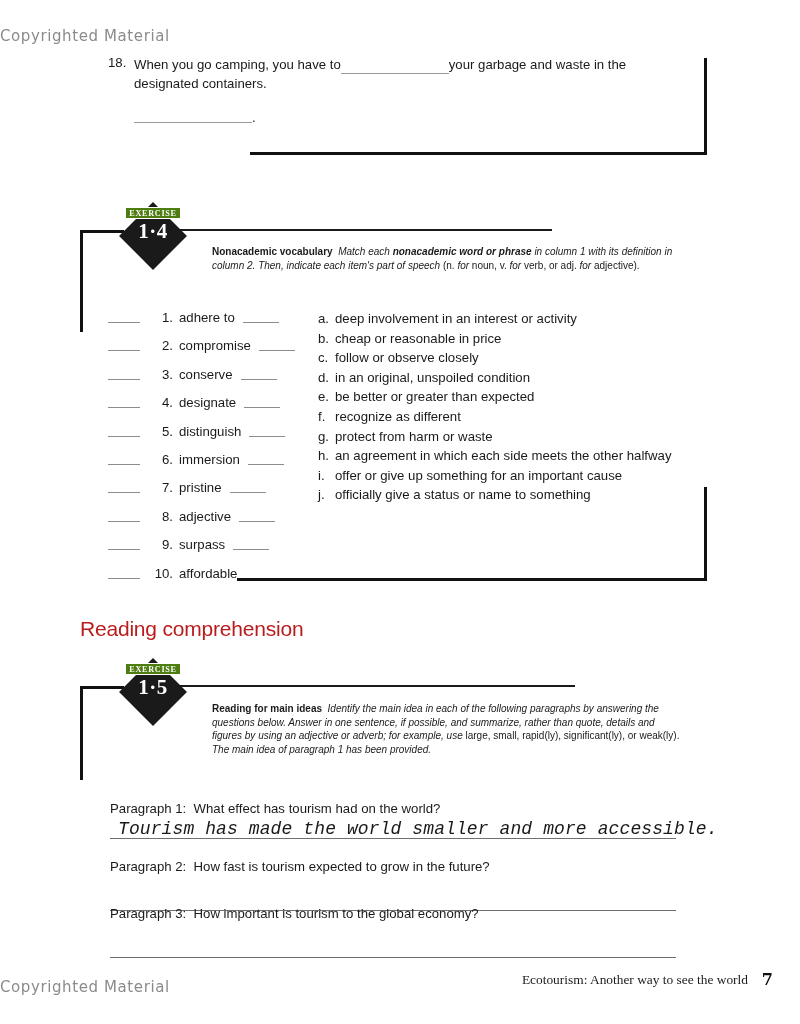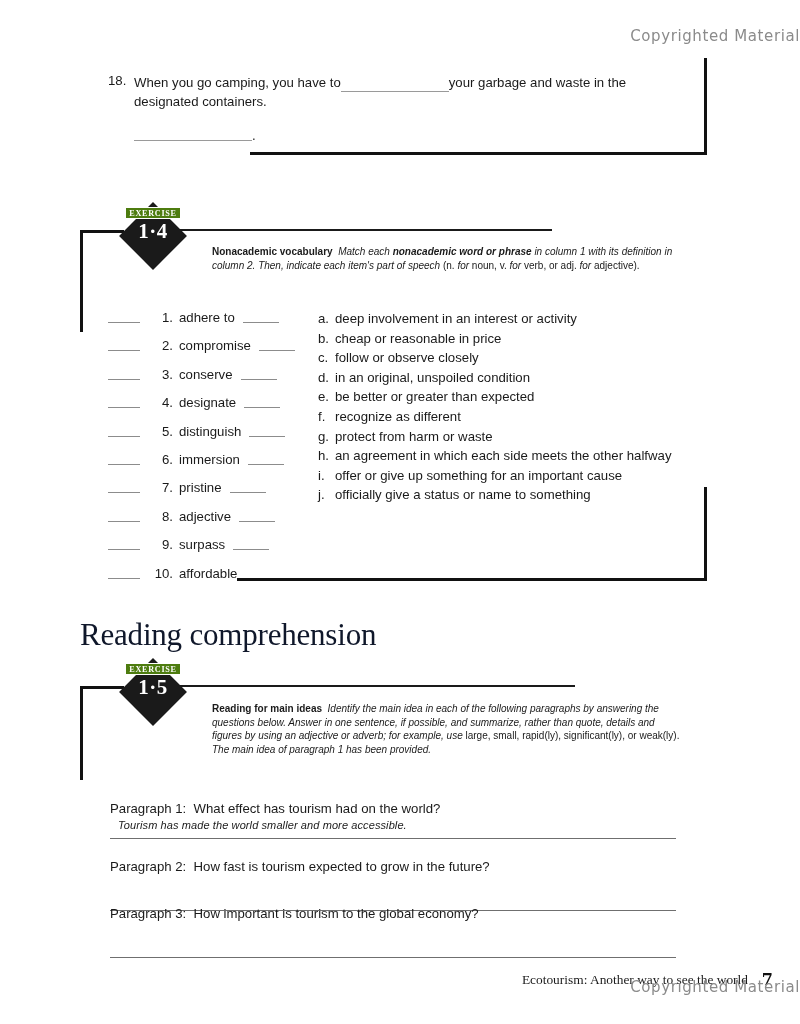--- a/index.html
+++ b/index.html
@@ -20,21 +20,21 @@
     inset: 0;
     width: 800px;
     height: 1024px;
   }
 
   
   .watermark {
     position: absolute;
     left: 0;
     width: 800px;
-    text-align: right;
+    text-align: left;
     font-family: "DejaVu Sans", sans-serif;
     font-size: 15px;
     letter-spacing: 0.6px;
     color: #8b8b8b;
     font-weight: 400;
   }
   .watermark.top { top: 27px; }
   .watermark.bottom { top: 978px; }
 
   
@@ -43,21 +43,20 @@
     left: 108px;
     top: 54px;
     width: 560px;
   }
   .qitem {
     display: flex;
     align-items: flex-start;
     margin-bottom: 11px;
     font-size: 13.2px;
     line-height: 1.42;
-    margin-top: 18px;
   }
   .qnum {
     width: 26px;
     flex: 0 0 26px;
     text-align: left;
   }
   .qbody { flex: 1 1 auto; }
   .fill-inline {
     display: inline-block;
     border-bottom: 1.3px solid #9a9a9a;
@@ -206,43 +205,44 @@
     width: 17px;
     flex: 0 0 17px;
   }
   .d-txt { flex: 1 1 auto; white-space: nowrap; }
 
   
   .section-title {
     position: absolute;
     left: 80px;
     top: 617px;
-    font-family: Liberation Serif, serif;
-    font-size: 31px;
+    font-family: Liberation Sans, sans-serif;
+    font-size: 21px;
     font-weight: 400;
     letter-spacing: -0.2px;
-    color: #0f172a;
+    color: #b91c1c;
   }
 
   
   .para-block { position: absolute; left: 110px; width: 566px; }
   .para-q {
     font-size: 13.2px;
     line-height: 1.3;
   }
   .answer-line {
     border-bottom: 1.4px solid #6f6f6f;
     height: 20px;
     margin-top: 2px;
     font-style: italic;
-    font-size: 11px;
+    font-size: 18px;
     padding-left: 8px;
     box-sizing: border-box;
     white-space: nowrap;
     letter-spacing: 0.1px;
+    font-family: Liberation Mono, monospace;
   }
   .answer-line.empty { font-style: normal; }
 
   
   .footer {
     position: absolute;
     top: 972px;
     left: 0;
     width: 800px;
   }

